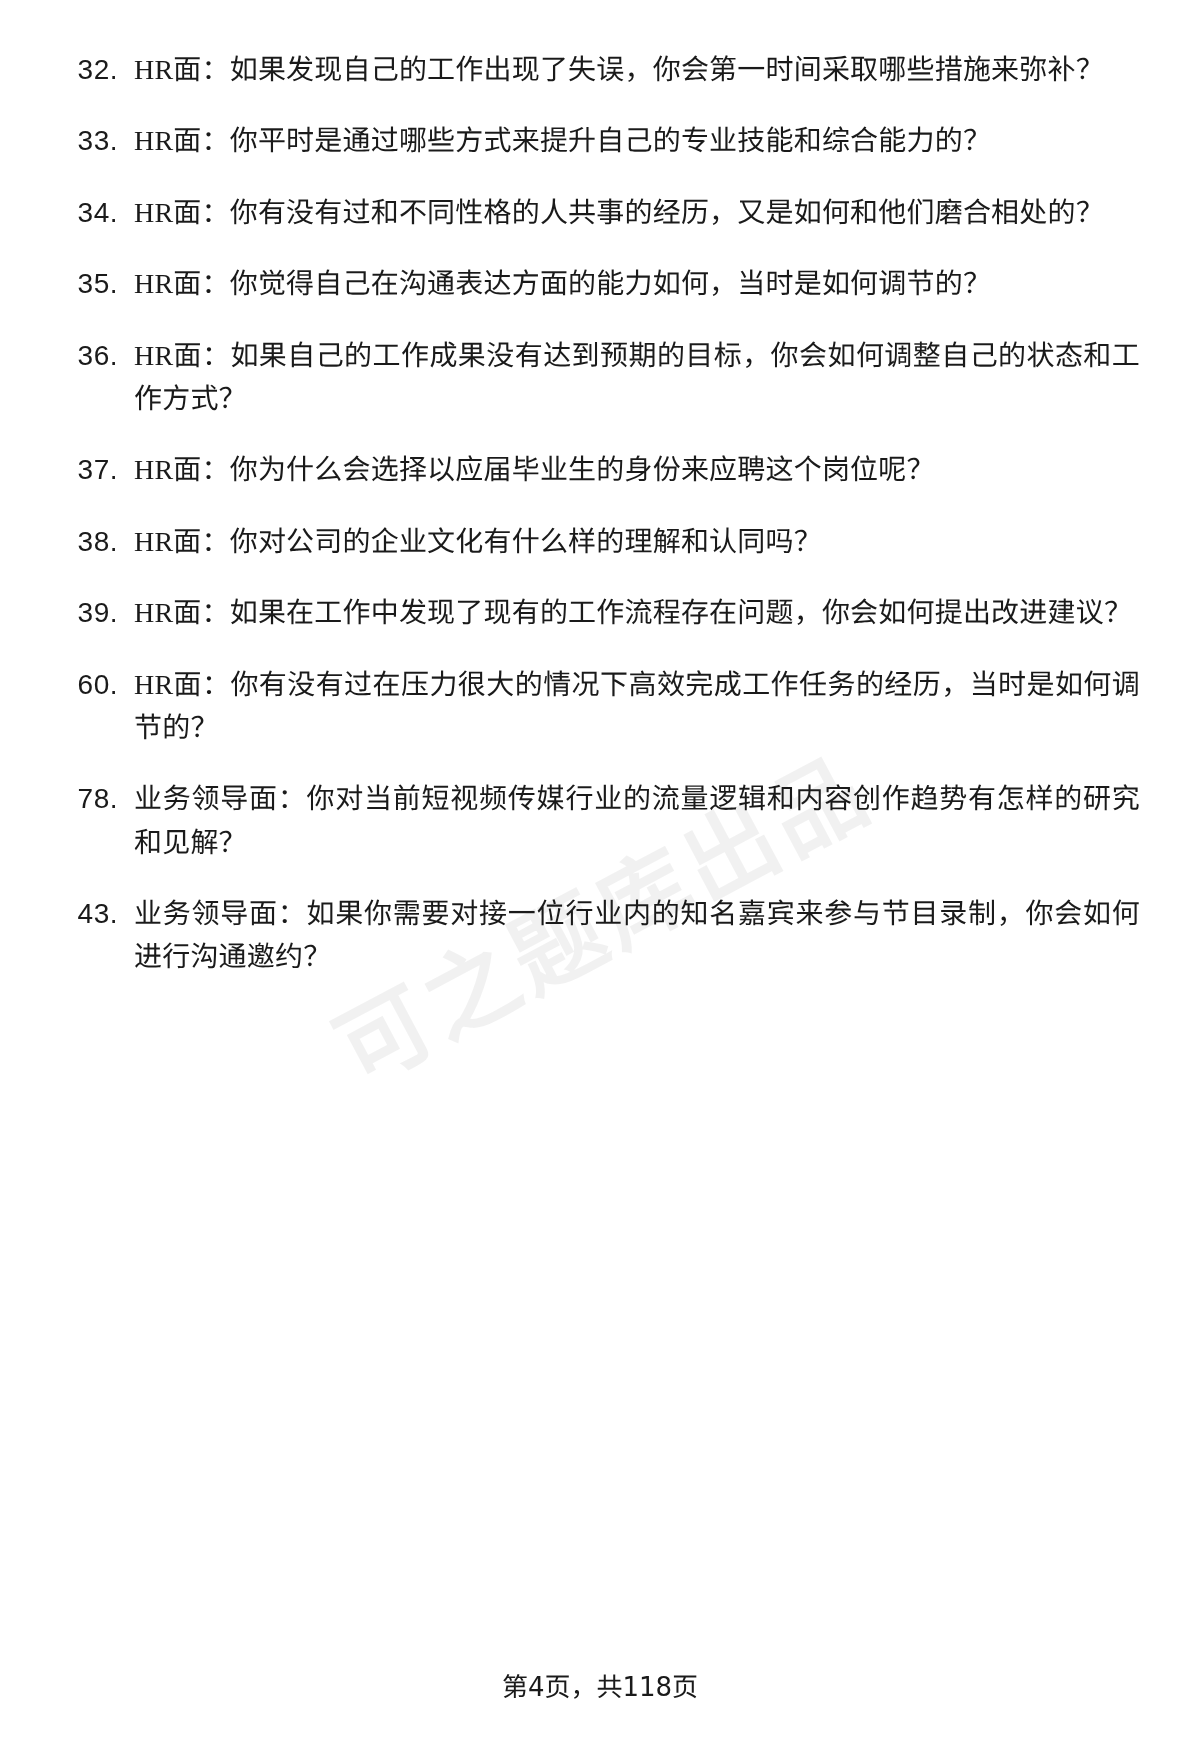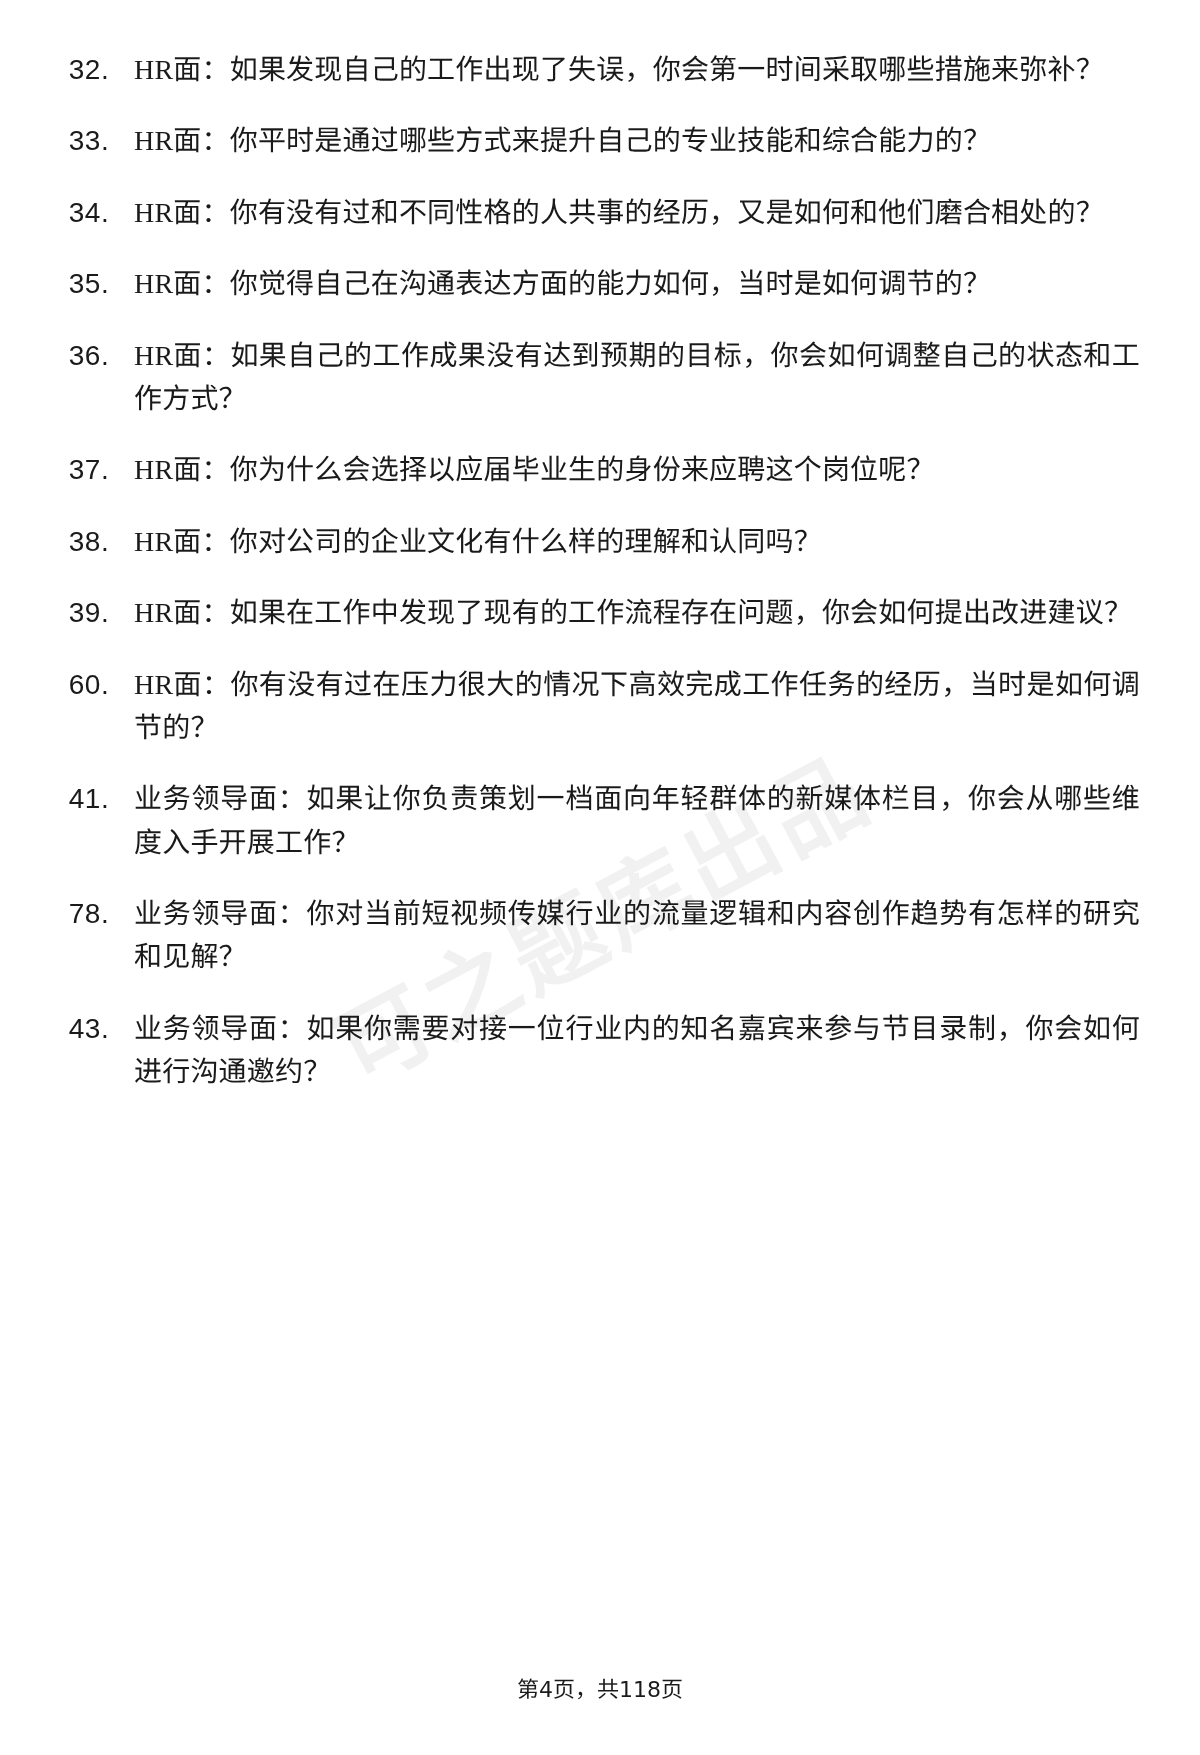--- a/index.html
+++ b/index.html
@@ -49,42 +49,42 @@
   .qitem {
     display: flex;
     align-items: flex-start;
     margin-bottom: 28px;
     font-size: 28px;
     line-height: 1.55;
   }
 
   .qnum {
     flex: 0 0 74px;
-    text-align: center;
+    text-align: right;
     padding-right: 16px;
     box-sizing: border-box;
     font-family: "Liberation Sans", sans-serif;
     letter-spacing: 0.5px;
   }
 
   .qtext {
     flex: 1 1 auto;
     text-align: justify;
     text-justify: inter-ideograph;
     font-family: Liberation Serif, serif;
     letter-spacing: 0.2px;
   }
 
   .footer {
     position: absolute;
     left: 0;
     right: 0;
     bottom: 52px;
     text-align: center;
-    font-size: 22px;
+    font-size: 26px;
     color: #1a1a1a;
     z-index: 2;
     font-family: "DejaVu Sans", "Liberation Sans", sans-serif;
   }
 </style>
 </head>
 <body>
 
 <div class="page">
 
@@ -130,24 +130,20 @@
     <li class="qitem">
       <span class="qnum">39.</span>
       <span class="qtext">HR面：如果在工作中发现了现有的工作流程存在问题，你会如何提出改进建议？</span>
     </li>
 
     <li class="qitem">
       <span class="qnum">60.</span>
       <span class="qtext">HR面：你有没有过在压力很大的情况下高效完成工作任务的经历，当时是如何调节的？</span>
     </li>
 
-    <li class="qitem">
-      <span class="qnum">41.</span>
-      <span class="qtext">业务领导面：如果让你负责策划一档面向年轻群体的新媒体栏目，你会从哪些维度入手开展工作？</span>
-    </li>
 
     <li class="qitem">
       <span class="qnum">78.</span>
       <span class="qtext">业务领导面：你对当前短视频传媒行业的流量逻辑和内容创作趋势有怎样的研究和见解？</span>
     </li>
 
     <li class="qitem">
       <span class="qnum">43.</span>
       <span class="qtext">业务领导面：如果你需要对接一位行业内的知名嘉宾来参与节目录制，你会如何进行沟通邀约？</span>
     </li>

